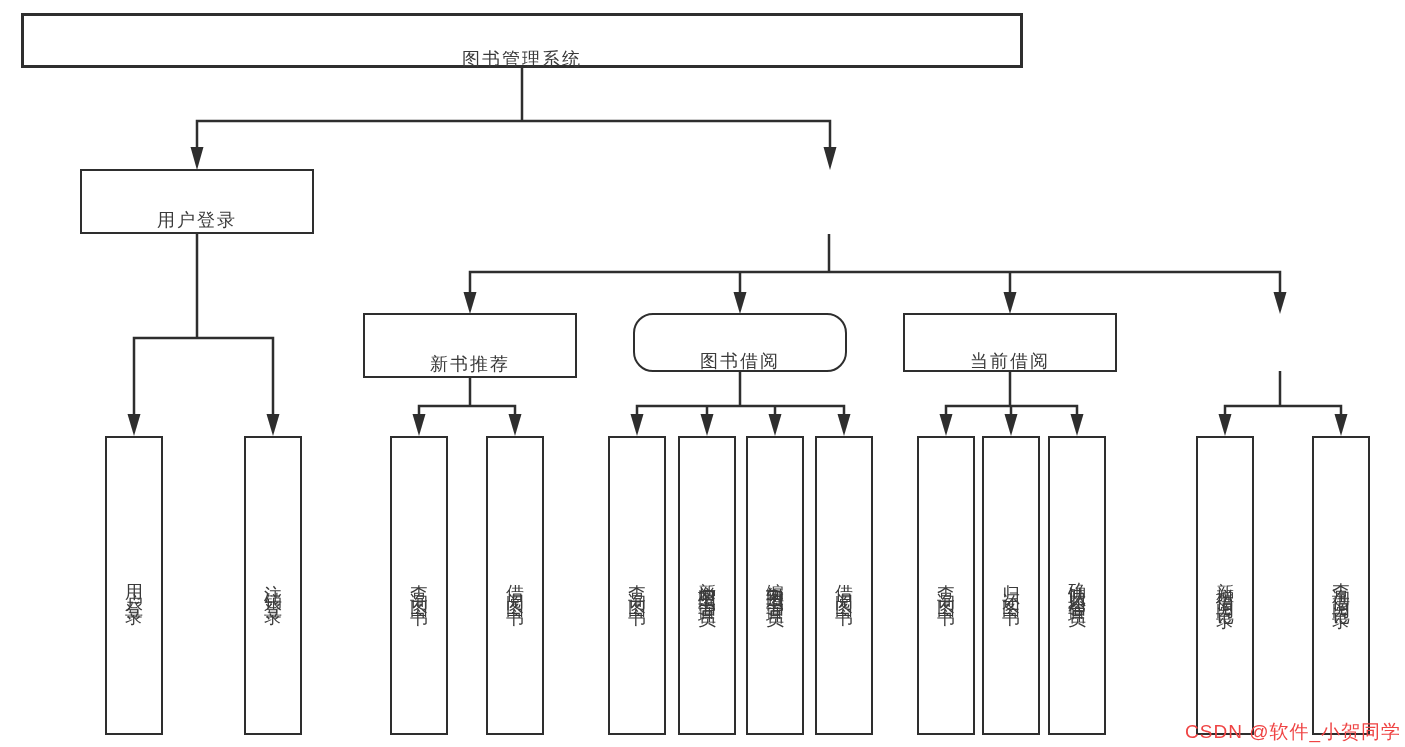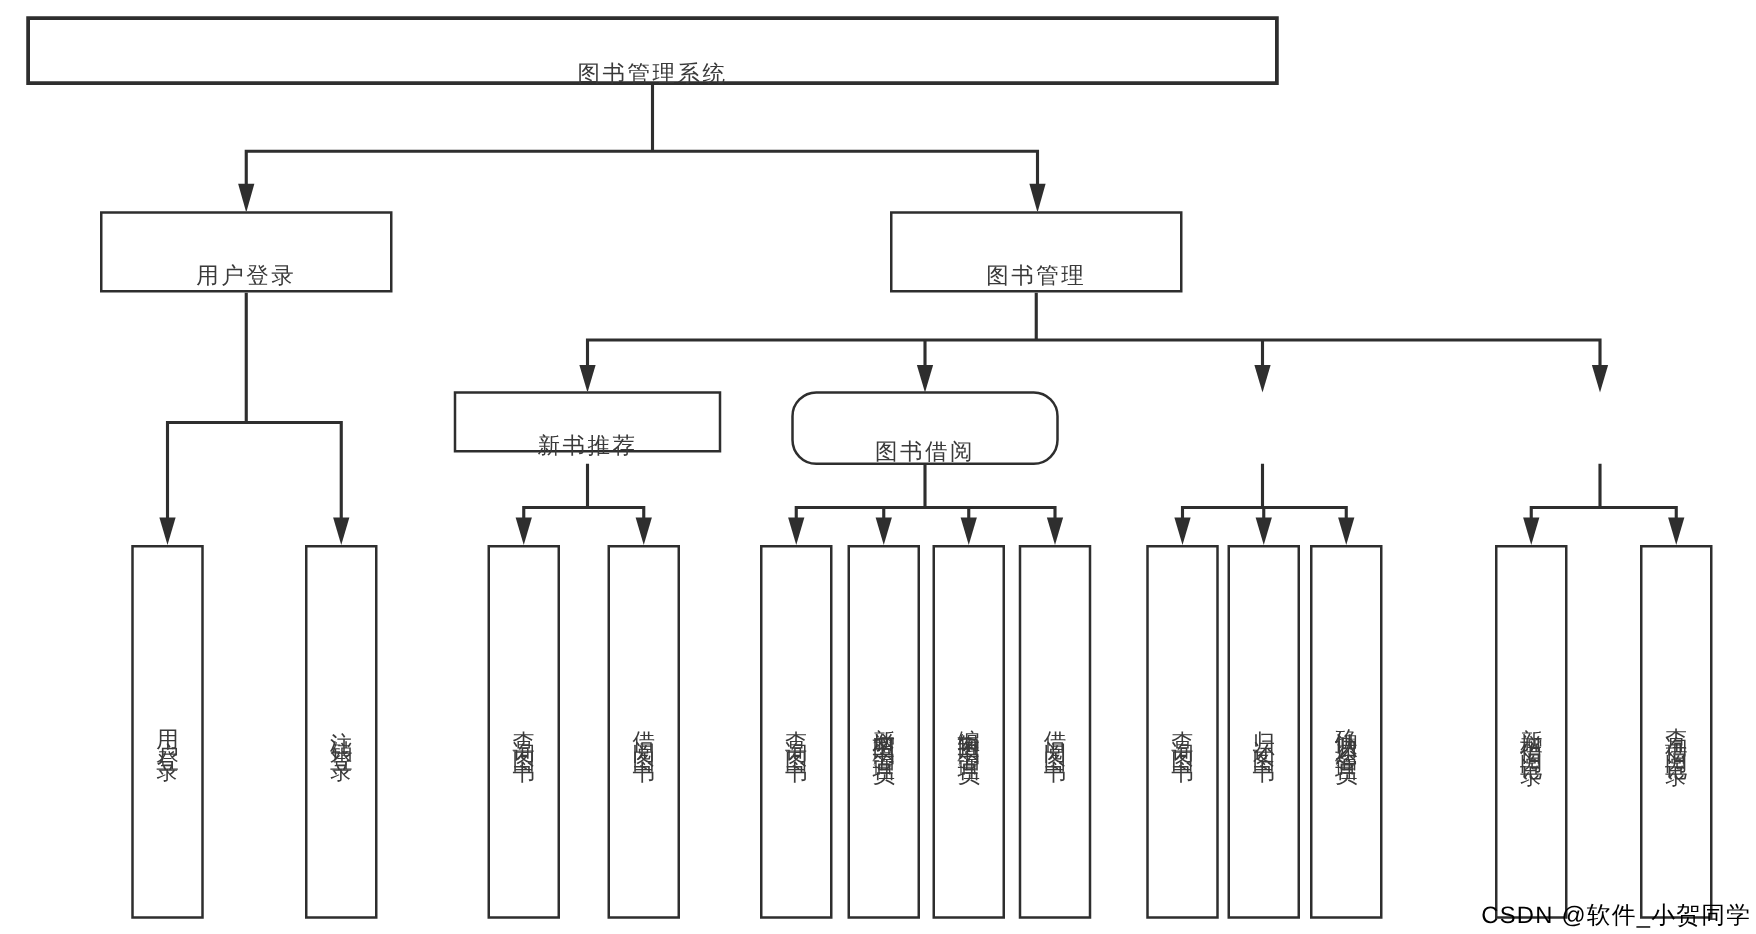--- a/index.html
+++ b/index.html
@@ -37,21 +37,21 @@
     text-orientation: mixed;
     font-size: 18px;
     letter-spacing: 8px;
     line-height: 1;
   }
   .watermark {
     position: absolute;
     right: 4px;
     bottom: 2px;
     font-size: 19px;
-    color: #000000;
+    color: #ef4444;
     letter-spacing: 1px;
     white-space: nowrap;
   }
 </style>
 </head>
 <body>
 
 <div class="canvas">
 
   <svg class="connectors" viewBox="0 0 1405 747" fill="none" stroke="#2e2e2e" stroke-width="2.5">
@@ -90,29 +90,29 @@
     <polygon points="1334.5,414 1347.5,414 1341,436" fill="#2e2e2e" stroke="none"></polygon>
   </svg>
 
   <div class="box root" style="left:21px; top:13px; width:1002px; height:55px; border-width:3px;">
     <span class="hlabel">图书管理系统</span>
   </div>
 
   <div class="box" style="left:80px; top:169px; width:234px; height:65px;">
     <span class="hlabel">用户登录</span>
   </div>
-  <div class="box" style="left:712px; top:169px; width:234px; height:65px;">
-    <span class="hlabel">图书管理</span>
-  </div>
 
-  <div class="box" style="left:363px; top:313px; width:214px; height:49px;">
+  <div class="box" style="left:363px; top:313px; width:214px; height:65px;">
     <span class="hlabel">新书推荐</span>
   </div>
   <div class="box" style="left:633px; top:313px; width:214px; height:59px;border-radius:20px;">
     <span class="hlabel">图书借阅</span>
+  </div>
+  <div class="box" style="left:903px; top:313px; width:214px; height:59px;">
+    <span class="hlabel">当前借阅</span>
   </div>
 
   <div class="box leaf" style="left:105px; top:436px; width:58px; height:299px;">
     <span class="vlabel">用户登录</span>
   </div>
   <div class="box leaf" style="left:244px; top:436px; width:58px; height:299px;">
     <span class="vlabel">注销登录</span>
   </div>
 
   <div class="box leaf" style="left:390px; top:436px; width:58px; height:299px;">

